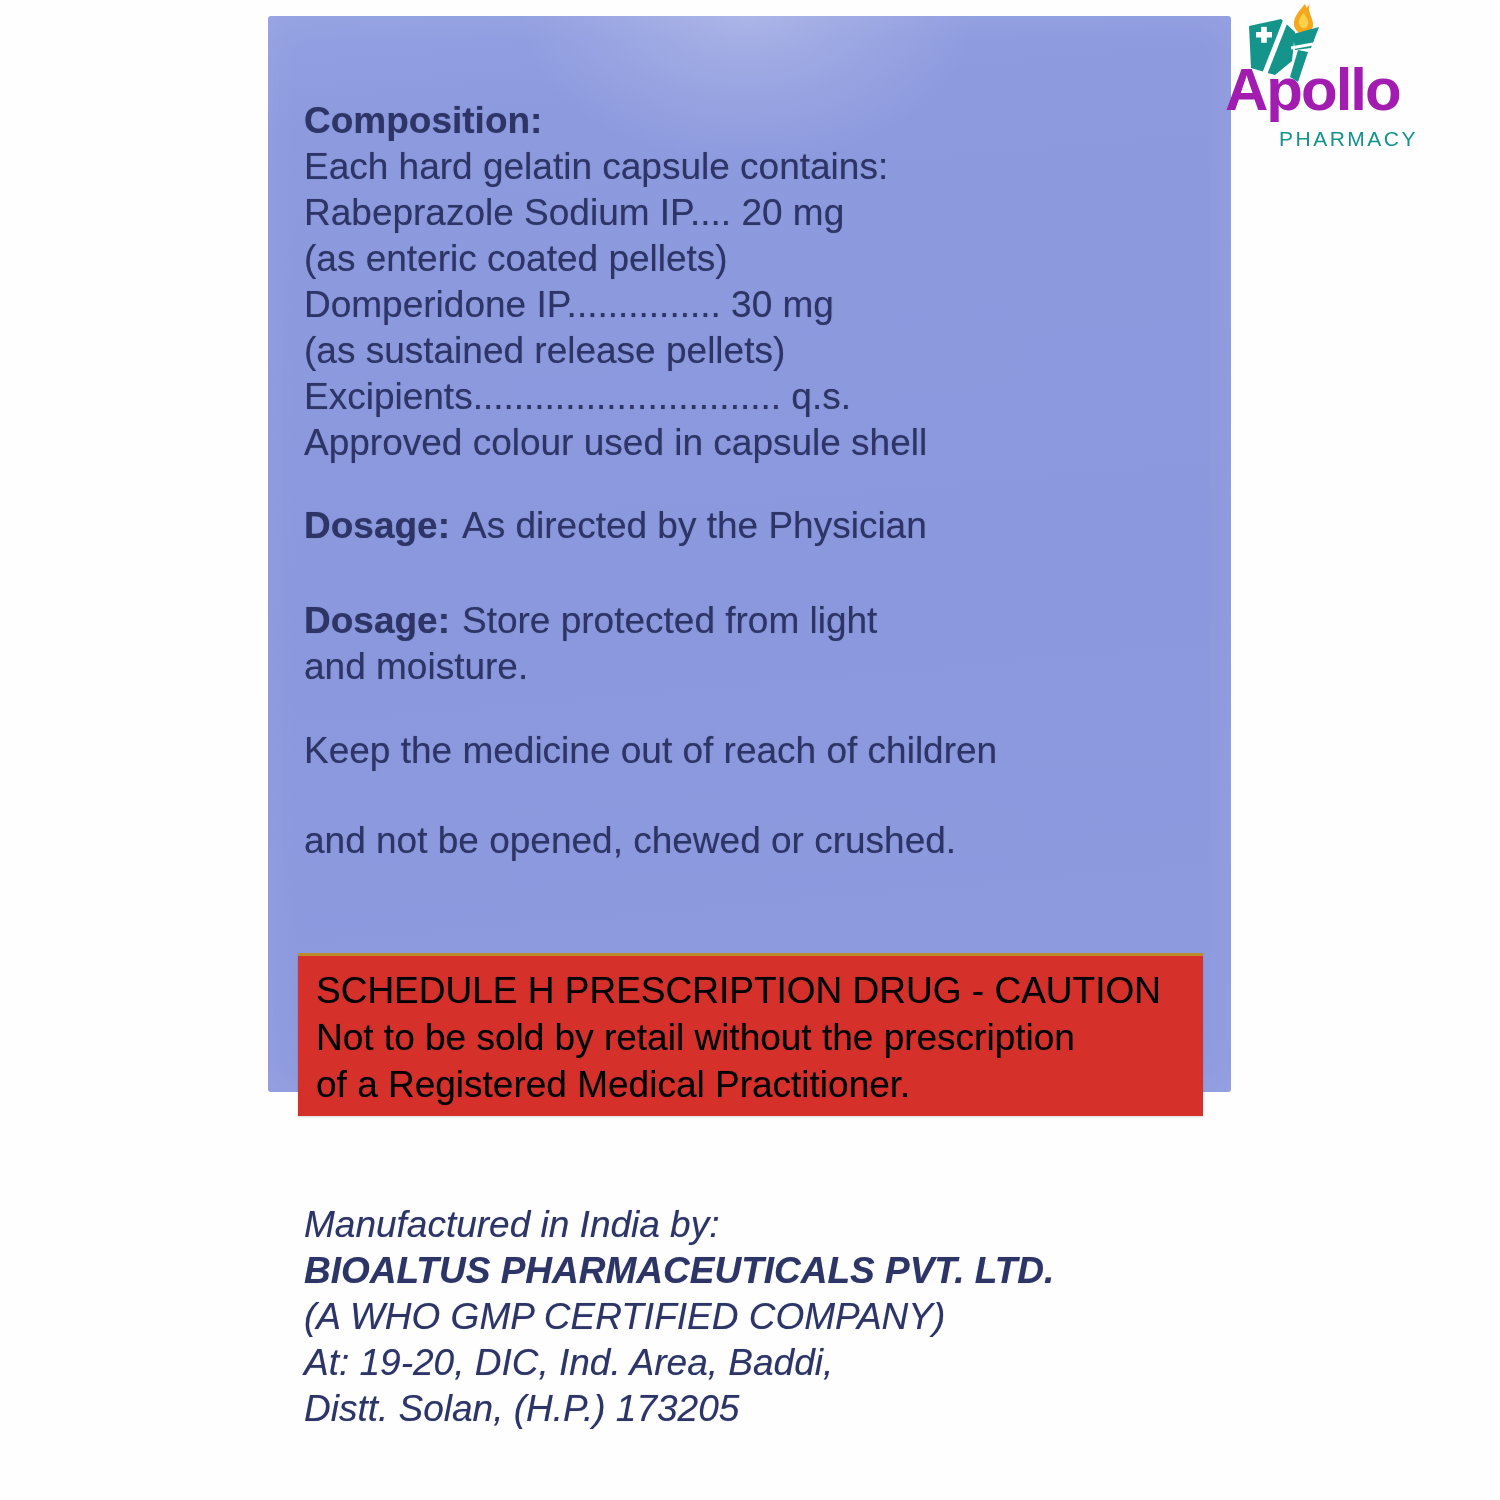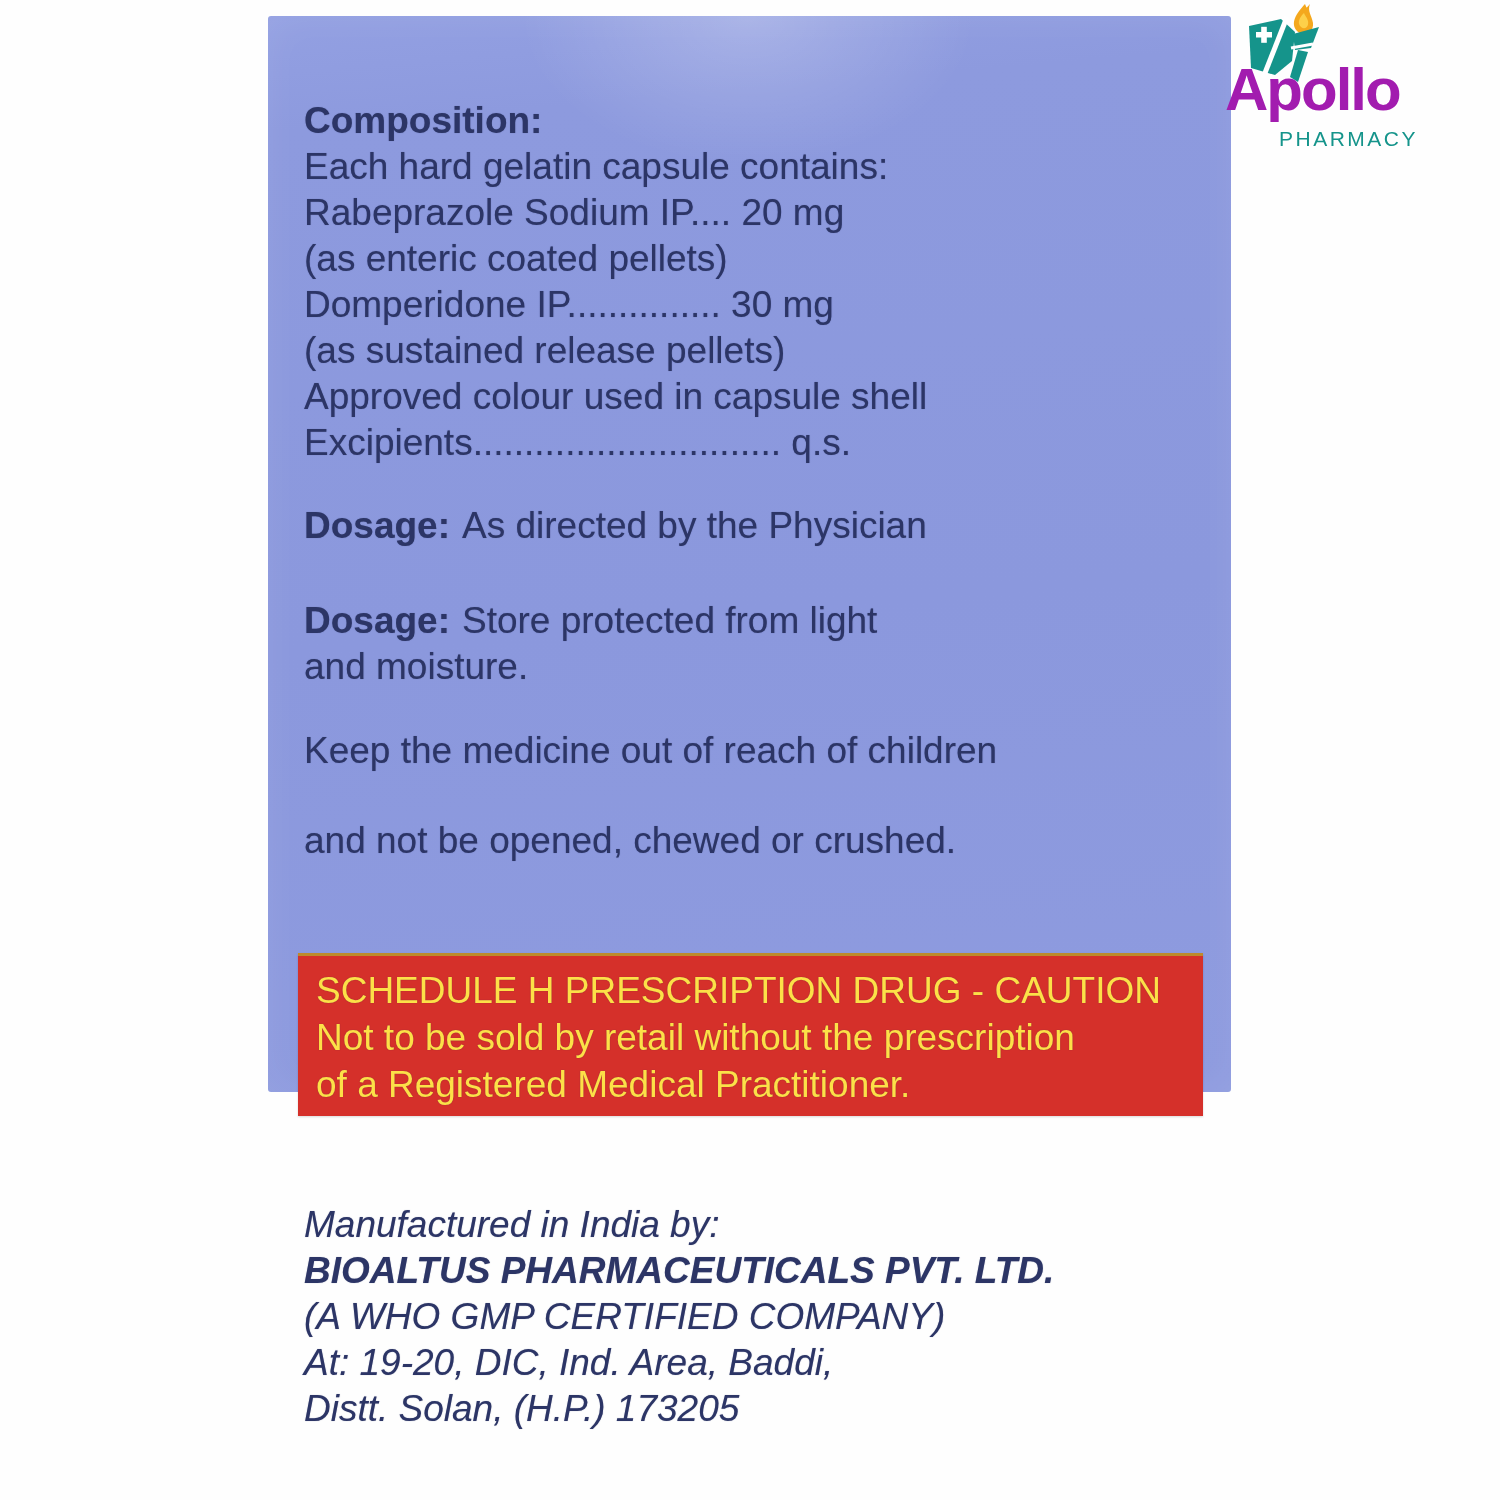--- a/index.html
+++ b/index.html
@@ -28,21 +28,21 @@
   .inline-label{font-weight:700;margin-right:12px;}
   
   .schedule-box{
     position:absolute;left:30px;top:937px;width:905px;height:163px;
     background:#d5302a;
     border-top:3px solid #bd8a2c;
     box-shadow:0 1px 2px rgba(0,0,0,0.15);
     padding:11px 0 0 18px;box-sizing:border-box;
   }
   .schedule-box .line{
-    color:#fde047;line-height:47px;
+    color:#000000;line-height:47px;
     text-shadow:0 0 1px rgba(58,42,90,0.6);
   }
   
   .logo{position:absolute;left:1225px;top:0;width:270px;height:150px;}
   .logo-icon{position:absolute;left:18px;top:4px;}
   .brand{
     position:absolute;left:0;top:60px;
     font-size:60px;font-weight:700;letter-spacing:-2px;
     color:#a21caf;line-height:1;
   }
@@ -59,22 +59,22 @@
 
   <div class="panel">
 
     <div class="blk" style="top:82px;">
       <div class="line bold">Composition:</div>
       <div class="line">Each hard gelatin capsule contains:</div>
       <div class="line">Rabeprazole Sodium IP.... 20 mg</div>
       <div class="line">(as enteric coated pellets)</div>
       <div class="line">Domperidone IP............... 30 mg</div>
       <div class="line">(as sustained release pellets)</div>
+      <div class="line">Excipients.............................. q.s.</div>
       <div class="line">Approved colour used in capsule shell</div>
-      <div class="line">Excipients.............................. q.s.</div>
     </div>
 
     <div class="blk" style="top:487px;">
       <div class="line"><span class="inline-label">Dosage:</span><span>As directed by the Physician</span></div>
     </div>
 
     <div class="blk" style="top:582px;">
       <div class="line"><span class="inline-label">Dosage:</span><span>Store protected from light</span></div>
       <div class="line">and moisture.</div>
     </div>

